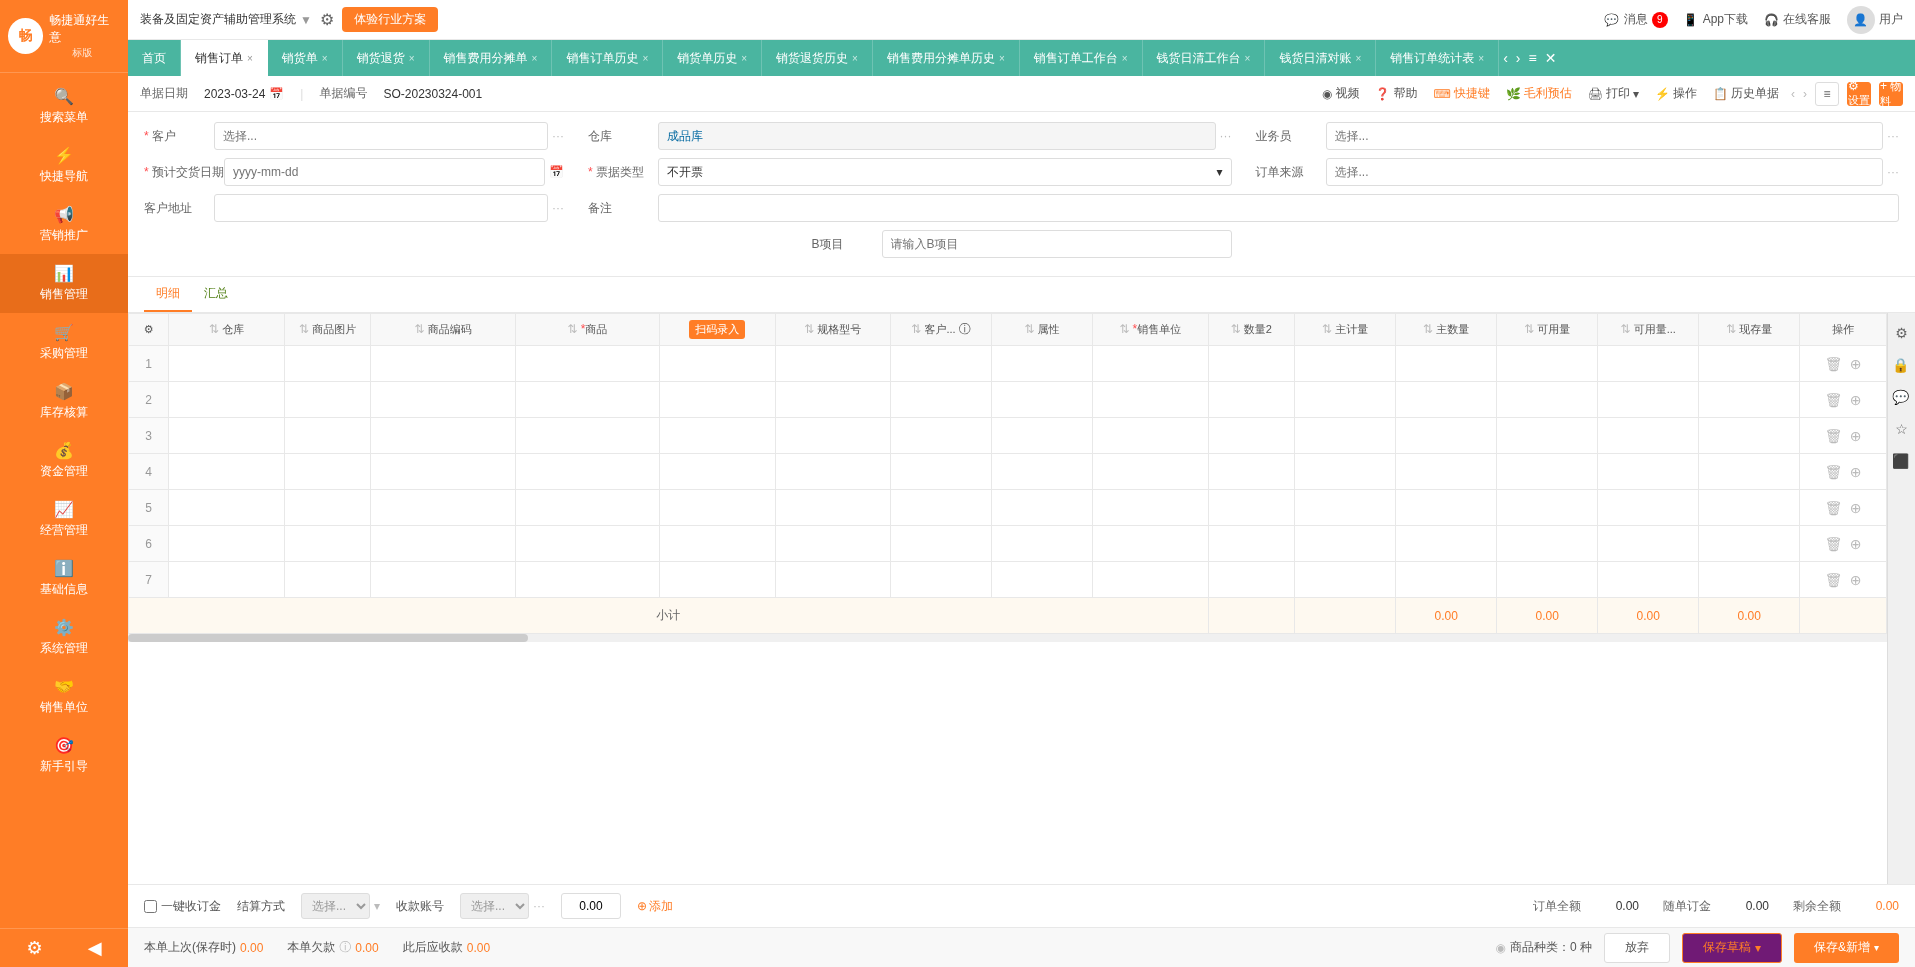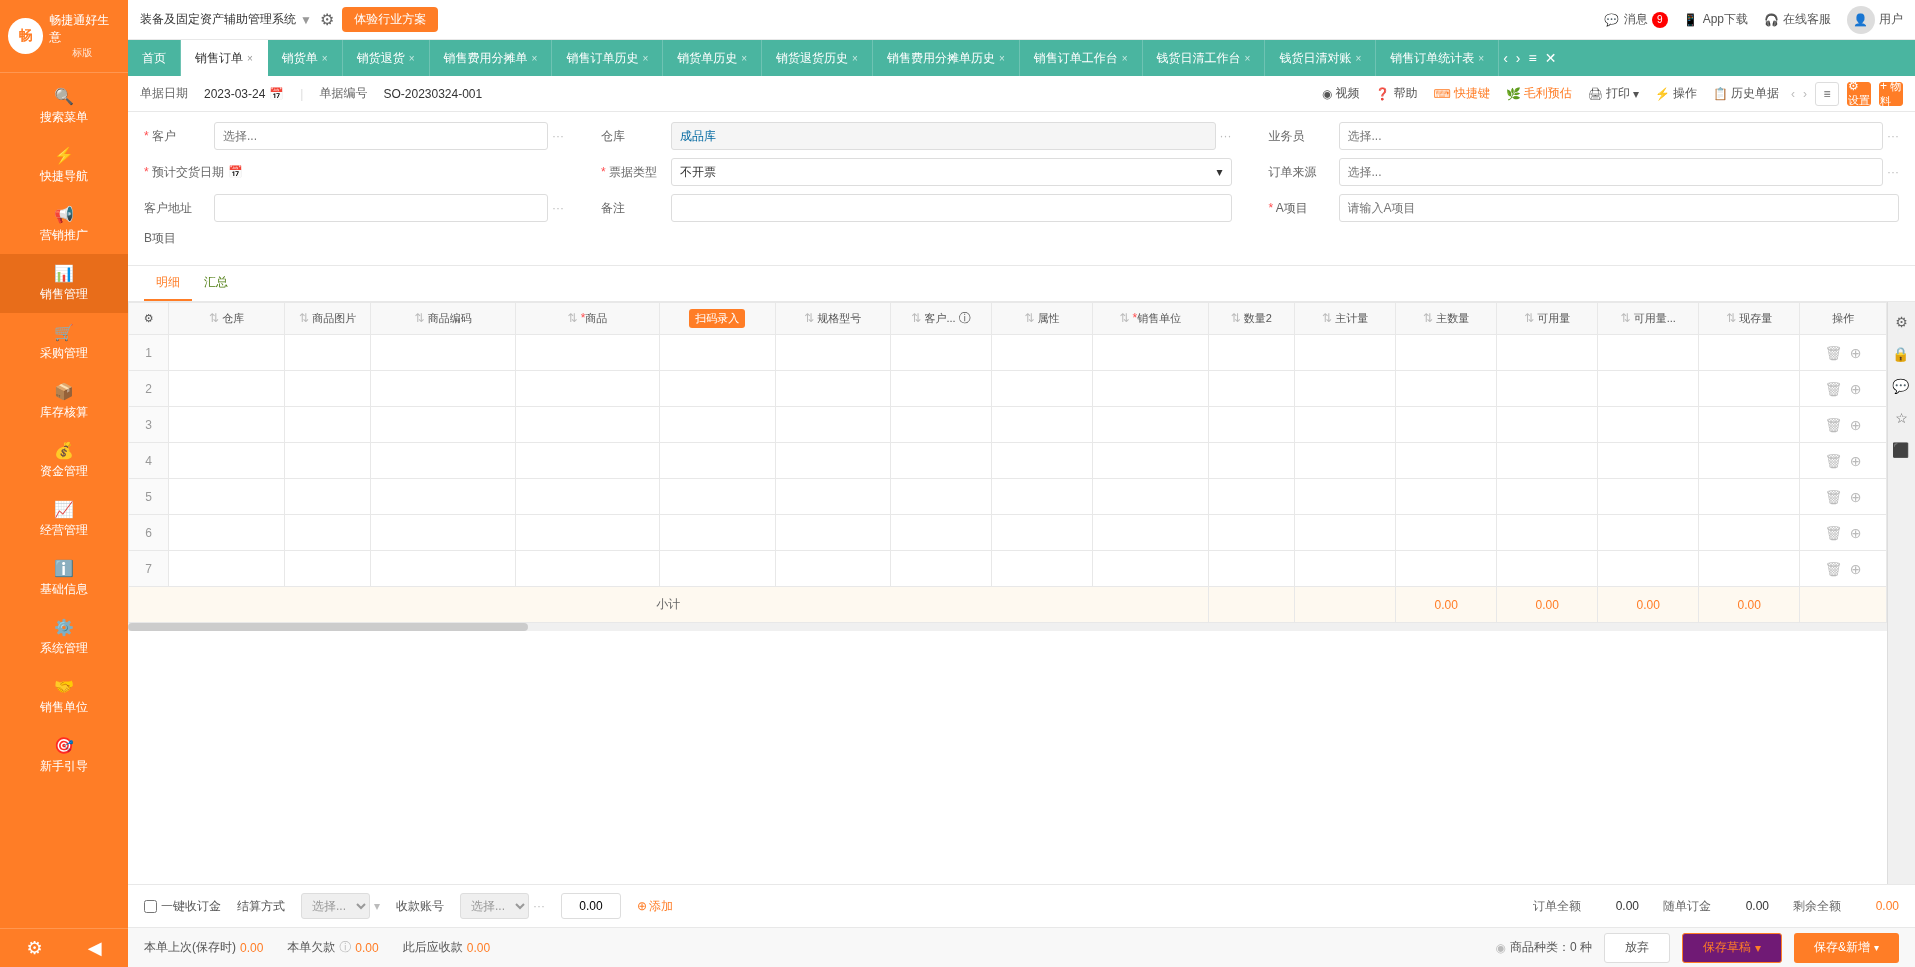--- a/index.html
+++ b/index.html
@@ -47,21 +47,21 @@
     .toolbar-label { color: #666; }
     .toolbar-value { color: #333; font-weight: 500; }
     .toolbar-sep { color: #ddd; }
     .toolbar-right { margin-left: auto; display: flex; align-items: center; gap: 8px; }
     .toolbar-btn { display: flex; align-items: center; gap: 3px; color: #555; cursor: pointer; font-size: 12px; padding: 2px 4px; }
     .toolbar-btn.orange { color: #ff7d26; }
     .toolbar-icon-btn { width: 24px; height: 24px; display: flex; align-items: center; justify-content: center; border: 1px solid #ddd; border-radius: 3px; cursor: pointer; color: #666; font-size: 12px; }
 
     
     .form-area { padding: 10px 16px; border-bottom: 1px solid #e8e8e8; }
-    .form-row { display: flex; align-items: center; gap: 17px; margin-bottom: 8px; }
+    .form-row { display: flex; align-items: center; gap: 4px; margin-bottom: 8px; justify-content: center; }
     .form-field { display: flex; align-items: center; flex: 1; min-width: 0; }
     .form-label { color: #666; white-space: nowrap; min-width: 70px; }
     .form-label.required::before { content: "* "; color: #ff4d4f; }
     .form-input { flex: 1; height: 28px; border: 1px solid #ddd; border-radius: 3px; padding: 0 8px; color: #999; font-size: 12px; outline: none; }
     .form-select { flex: 1; height: 28px; border: 1px solid #ddd; border-radius: 3px; padding: 0 8px; color: #333; font-size: 12px; outline: none; background: white; display: flex; align-items: center; justify-content: space-between; cursor: pointer; }
     .form-dots { color: #bbb; cursor: pointer; margin-left: 4px; }
     .form-cal { color: #bbb; cursor: pointer; margin-left: 4px; }
 
     
     .detail-tabs { display: flex; align-items: center; border-bottom: 1px solid #e8e8e8; padding: 0 16px; }
@@ -357,20 +357,21 @@
         <div class="form-field" style="flex:1;padding-left:20px;">
           <span class="form-label">业务员</span>
           <input class="form-input" placeholder="选择..." style="">
           <span class="form-dots">···</span>
         </div>
       </div>
 
       <div class="form-row">
         <div class="form-field" style="max-width:420px;">
           <span class="form-label required">预计交货日期</span>
+          <input class="form-input" placeholder="yyyy-mm-dd" style="">
           <span class="form-cal">📅</span>
         </div>
         <div class="form-field" style="flex:1;padding-left:20px;">
           <span class="form-label required">票据类型</span>
           <div class="form-select">
             <span>不开票</span>
             <span>▾</span>
           </div>
         </div>
         <div class="form-field" style="flex:1;padding-left:20px;">
@@ -383,29 +384,26 @@
       <div class="form-row">
         <div class="form-field" style="max-width:420px;">
           <span class="form-label">客户地址</span>
           <input class="form-input" style="">
           <span class="form-dots">···</span>
         </div>
         <div class="form-field" style="flex:1;padding-left:20px;">
           <span class="form-label">备注</span>
           <input class="form-input" style="">
         </div>
-        <div class="form-field" style="flex:1;padding-left:20px;">
-          <span class="form-label required">A项目</span>
-          <input class="form-input" placeholder="请输入A项目" style="">
-        </div>
       </div>
 
       <div class="form-row">
         <div class="form-field" style="max-width:420px;">
           <span class="form-label">B项目</span>
+          <input class="form-input" placeholder="请输入B项目" style="">
         </div>
       </div>
     </div>
 
     <div class="detail-tabs">
       <div class="detail-tab active">明细</div>
       <div class="detail-tab">汇总</div>
     </div>
 
     <div style="flex:1;display:flex;overflow:hidden;">

